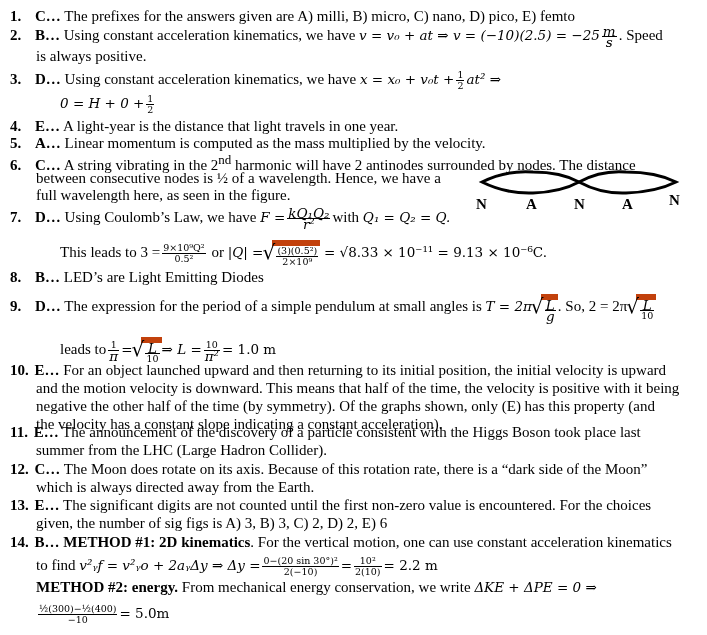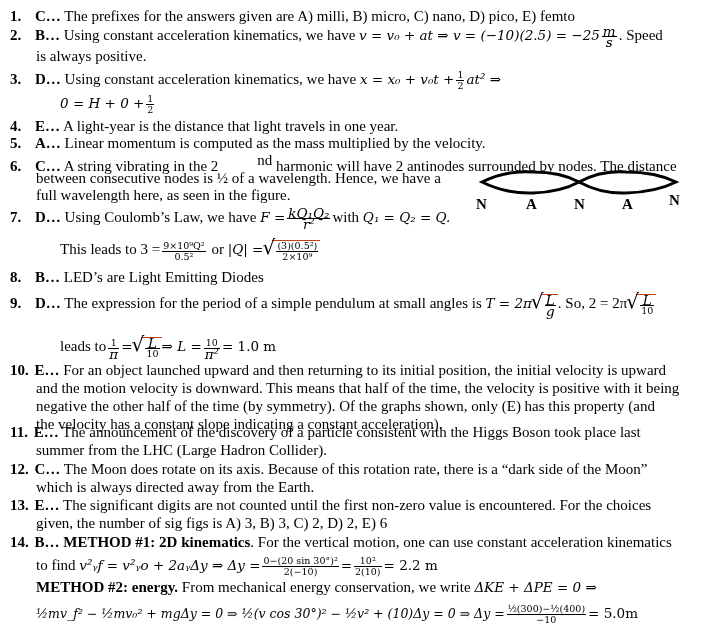--- a/index.html
+++ b/index.html
@@ -5,23 +5,23 @@
   html, body { margin:0; padding:0; background:#ffffff; }
   body { width:707px; height:635px; overflow:hidden; position:relative;
          font-family:"Liberation Serif", serif; color:#000; font-size:15px; }
   .line { position:absolute; white-space:nowrap; line-height:18px; }
   b { font-weight:bold; }
   .m { font-family:"DejaVu Serif", serif; font-style:italic; font-size:13.5px; }
   .mu { font-family:"DejaVu Serif", serif; font-size:13.5px; }
   .frac { display:inline-block; vertical-align:middle; text-align:center; font-family:"DejaVu Serif", serif; font-size:9.5px; line-height:10px; margin:0 2px; }
   .frac .n { display:block; border-bottom:1px solid #000; padding:0 1px; }
   .frac .d { display:block; padding:0 1px; }
-  .sqrt { display:inline-block; vertical-align:middle; border-top:1px solid #c2410c; padding-left:2px; position:relative; margin-left:9px; }
+  .sqrt { display:inline-block; vertical-align:middle; border-top:6px solid #c2410c; padding-left:2px; position:relative; margin-left:9px; }
   .sqrt::before { content:"\221A"; position:absolute; left:-10px; top:-3px; font-size:20px; font-family:"DejaVu Sans", sans-serif; font-style:normal; }
-  sup, sub { font-size:15px;margin-left:39px; }
+  sup, sub { font-size:13px; }
   .diagram { position:absolute; left:476px; top:166px; width:230px; height:50px; }
   .diagram .lbl { position:absolute; font-weight:bold; font-size:15px; }
 </style>
 </head>
 <body>
 
 <div class="line" style="left:10px;top:7px">
   <b>1.</b>
   <b style="margin-left:10px">C…</b>
   <span>The prefixes for the answers given are A) milli,  B) micro,  C)  nano,  D) pico,  E) femto</span>
@@ -81,20 +81,21 @@
   <b>7.</b>
   <b style="margin-left:10px">D…</b>
   <span>Using Coulomb’s Law, we have</span>
   <span class="m">F =</span><span class="frac"><span class="n m">kQ₁Q₂</span><span class="d m">r²</span></span><span>with</span>
   <span class="m">Q₁ = Q₂ = Q.</span>
 </div>
 <div class="line" style="left:60px;top:240px">
   <span>This leads to 3 =</span><span class="frac"><span class="n">9×10⁹Q²</span><span class="d">0.5²</span></span>
   <span>or</span>
   <span class="m">|Q| =</span><span class="sqrt"><span class="frac"><span class="n">(3)(0.5²)</span><span class="d">2×10⁹</span></span></span>
+  <span class="mu">= √8.33 × 10⁻¹¹ = 9.13 × 10⁻⁶C.</span>
 </div>
 
 <div class="line" style="left:10px;top:268px">
   <b>8.</b>
   <b style="margin-left:10px">B…</b>
   <span>LED’s are Light Emitting Diodes</span>
 </div>
 
 <div class="line" style="left:10px;top:294px">
   <b>9.</b>
@@ -143,14 +144,14 @@
 </div>
 <div class="line" style="left:36px;top:556px">
   <span>to find</span>
   <span class="m">v²ᵧf = v²ᵧo + 2aᵧΔy ⇒ Δy =</span><span class="frac"><span class="n">0−(20 sin 30°)²</span><span class="d">2(−10)</span></span><span class="mu">=</span><span class="frac"><span class="n">10²</span><span class="d">2(10)</span></span><span class="mu">= 2.2 m</span>
 </div>
 <div class="line" style="left:36px;top:578px">
   <b>METHOD #2: energy.</b><span>  From mechanical energy conservation, we write</span>
   <span class="m">ΔKE + ΔPE = 0 ⇒</span>
 </div>
 <div class="line" style="left:36px;top:604px">
-  <span class="m" style="font-size:12.5px">½mv_f² − ½mv₀² + mgΔy = 0 ⇒ ½(v cos 30°)² − ½v² + (10)Δy = 0 ⇒ Δy =</span><span class="frac"><span class="n">½(300)−½(400)</span><span class="d">−10</span></span><span class="mu">= 5.0m</span>
+  <span class="frac"><span class="n">½(300)−½(400)</span><span class="d">−10</span></span><span class="mu">= 5.0m</span>
 </div>
 
 </body></html>

